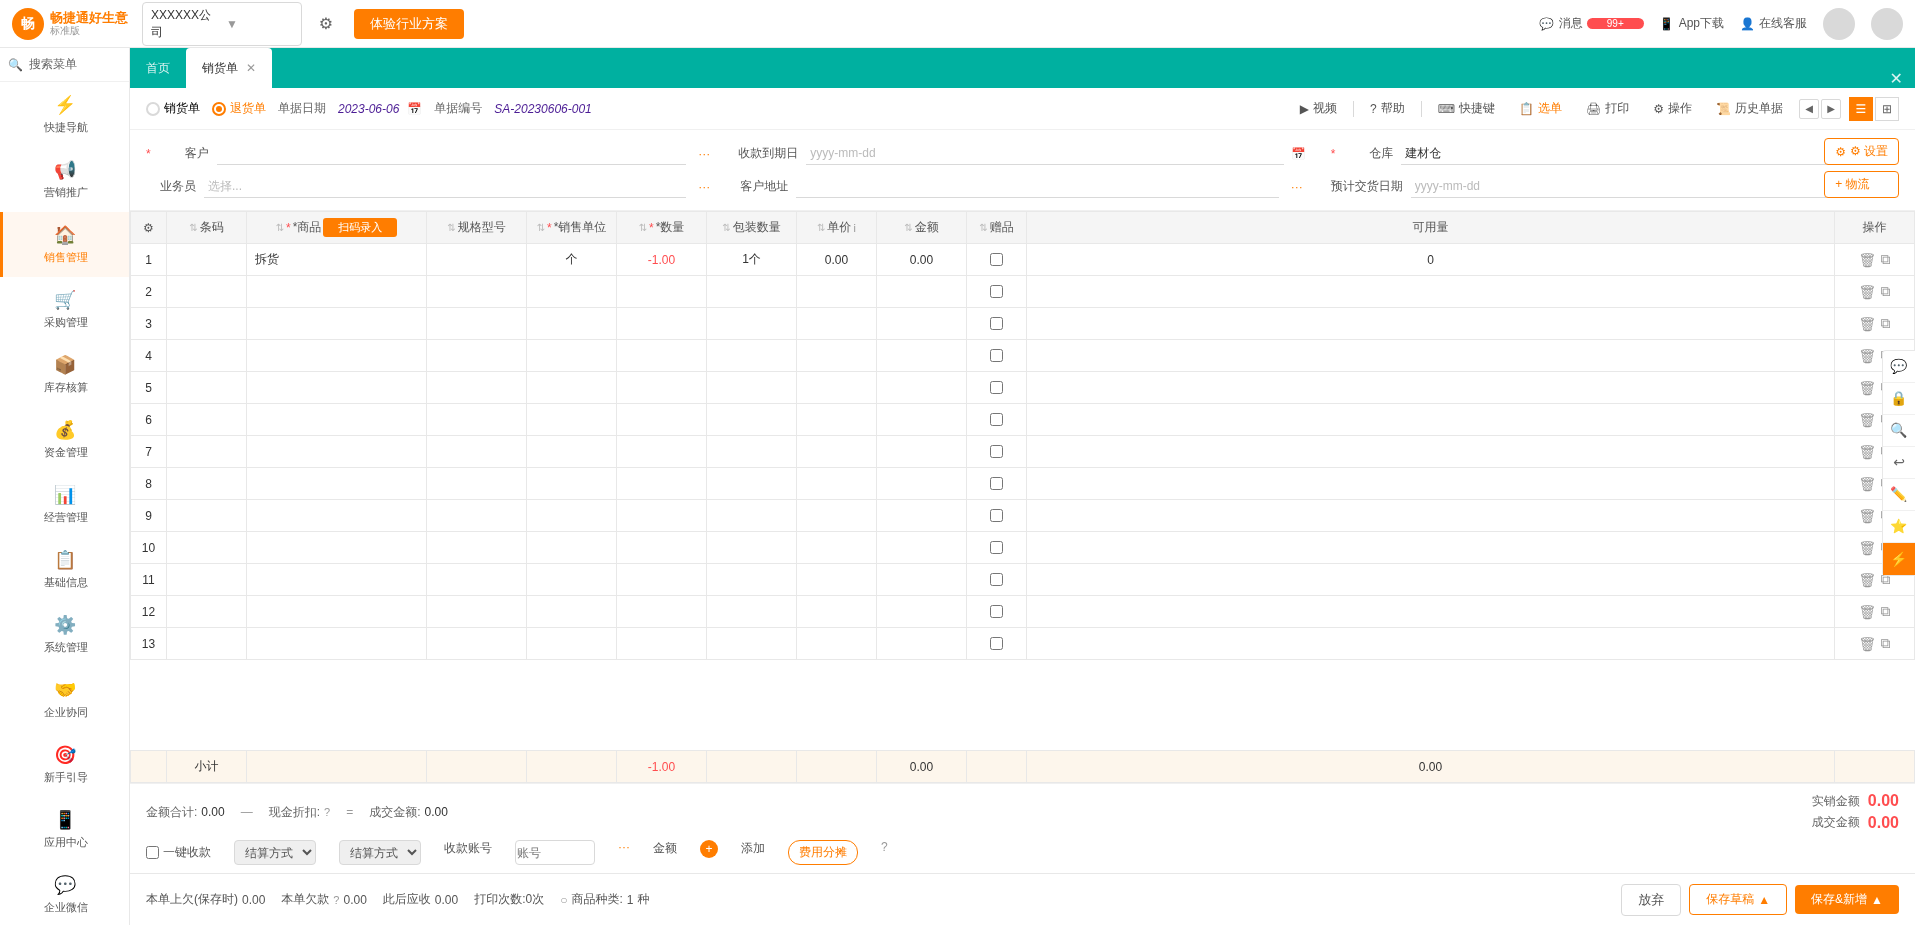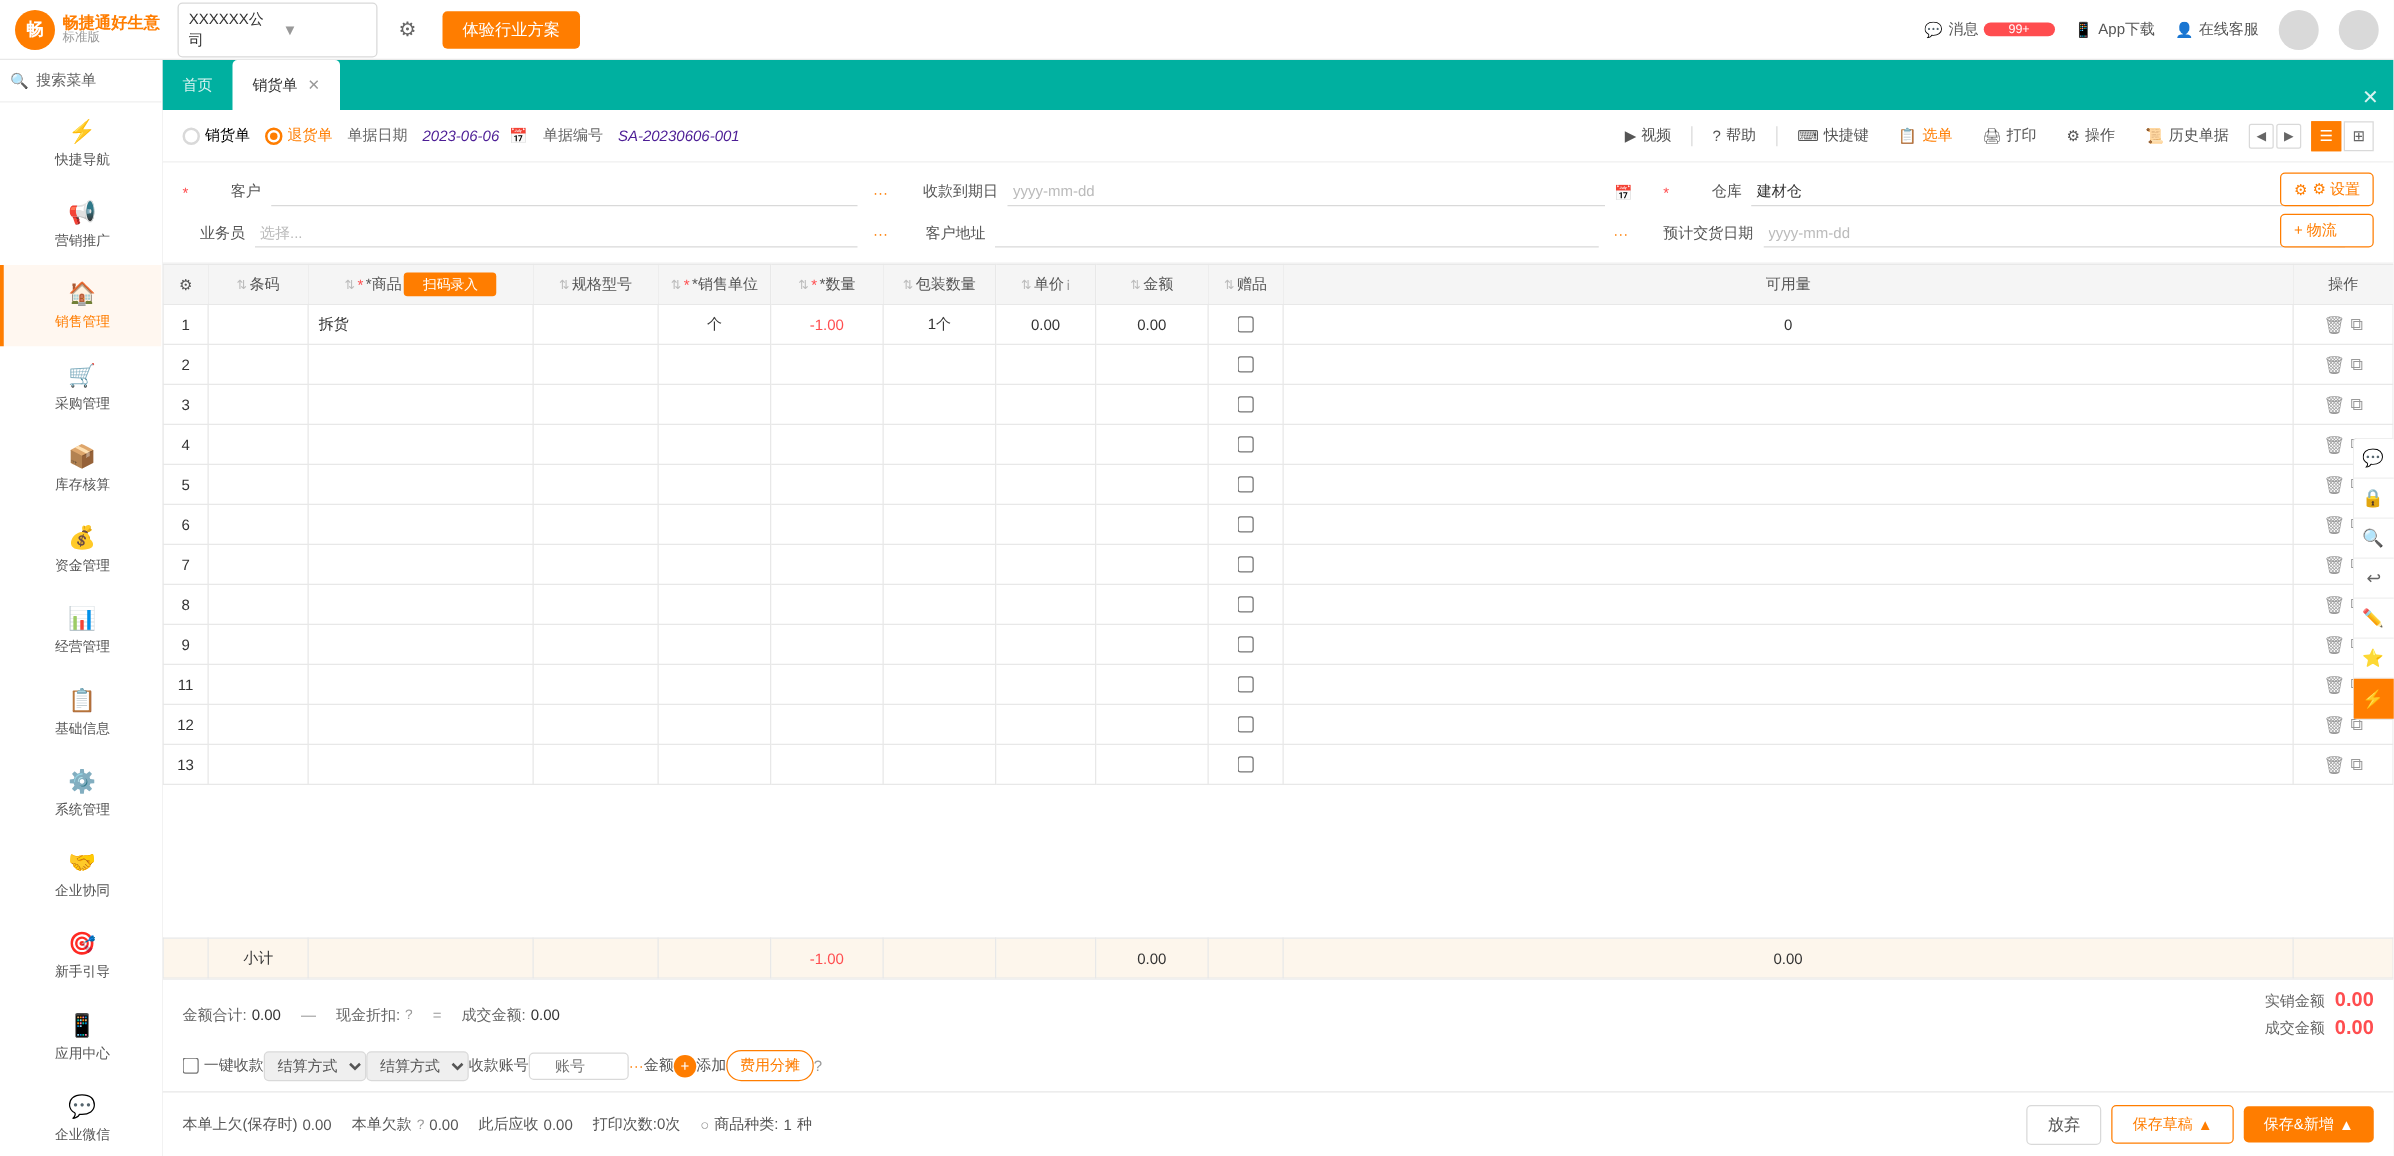--- a/index.html
+++ b/index.html
@@ -338,21 +338,21 @@
     
     .form-footer {
       border-top: 1px solid #f0f0f0;
       padding: 8px 16px;
       flex-shrink: 0;
     }
     .footer-row1 {
       display: flex; align-items: center; gap: 16px; margin-bottom: 8px;
     }
     .footer-row2 {
-      display: flex; align-items: center; gap: 0;
+      display: flex; gap: 23px;
     }
     .footer-amount { display: flex; align-items: center; gap: 4px; }
     .footer-label { color: #666; }
     .footer-value { color: #333; font-weight: 500; }
     .minus-icon { color: #999; }
     .equals-icon { color: #999; }
     .fee-split-btn {
       background: #fff;
       border: 1px solid #ff7d00;
       color: #ff7d00;
@@ -979,20 +979,43 @@
                     </td>
       <td></td>
       <td>
         <div class="action-icons">
           <span class="action-icon">🗑</span>
           <span class="action-icon">⧉</span>
         </div>
       </td>
     </tr>
                   <tr>
+      <td>10</td>
+      <td></td>
+      <td style="text-align:left;"></td>
+      <td></td>
+      <td></td>
+      <td style="color:#333;"></td>
+      <td></td>
+      <td></td>
+      <td></td>
+      <td>
+                      <div class="checkbox-cell">
+                        <input type="checkbox" style="">
+                      </div>
+                    </td>
+      <td></td>
+      <td>
+        <div class="action-icons">
+          <span class="action-icon">🗑</span>
+          <span class="action-icon">⧉</span>
+        </div>
+      </td>
+    </tr>
+                  <tr>
       <td>11</td>
       <td></td>
       <td style="text-align:left;"></td>
       <td></td>
       <td></td>
       <td style="color:#333;"></td>
       <td></td>
       <td></td>
       <td></td>
       <td>
@@ -1112,21 +1135,21 @@
             </div>
             <select class="payment-select">
               <option>结算方式</option>
             </select>
             <select class="payment-select">
               <option>结算方式</option>
             </select>
             <span style="color:#555;">
               <span>收款账号</span>
             </span>
-            <input style="border: 1px solid rgb(217, 217, 217); border-radius: 4px; padding: 3px 20px; width: 80px;" placeholder="账号">
+            <input style="border: 1px solid rgb(217, 217, 217); border-radius: 4px; padding: 3px 1px; width: 80px;" placeholder="账号">
             <span style="color:#ff7d00;cursor:pointer;">···</span>
             <span style="color:#555;">金额</span>
             <div class="add-btn">
               <span>+</span>
             </div>
             <span style="color:#555;">添加</span>
             <button class="fee-split-btn">费用分摊</button>
             <span style="color:#999;cursor:pointer;">?</span>
           </div>
         </div>

